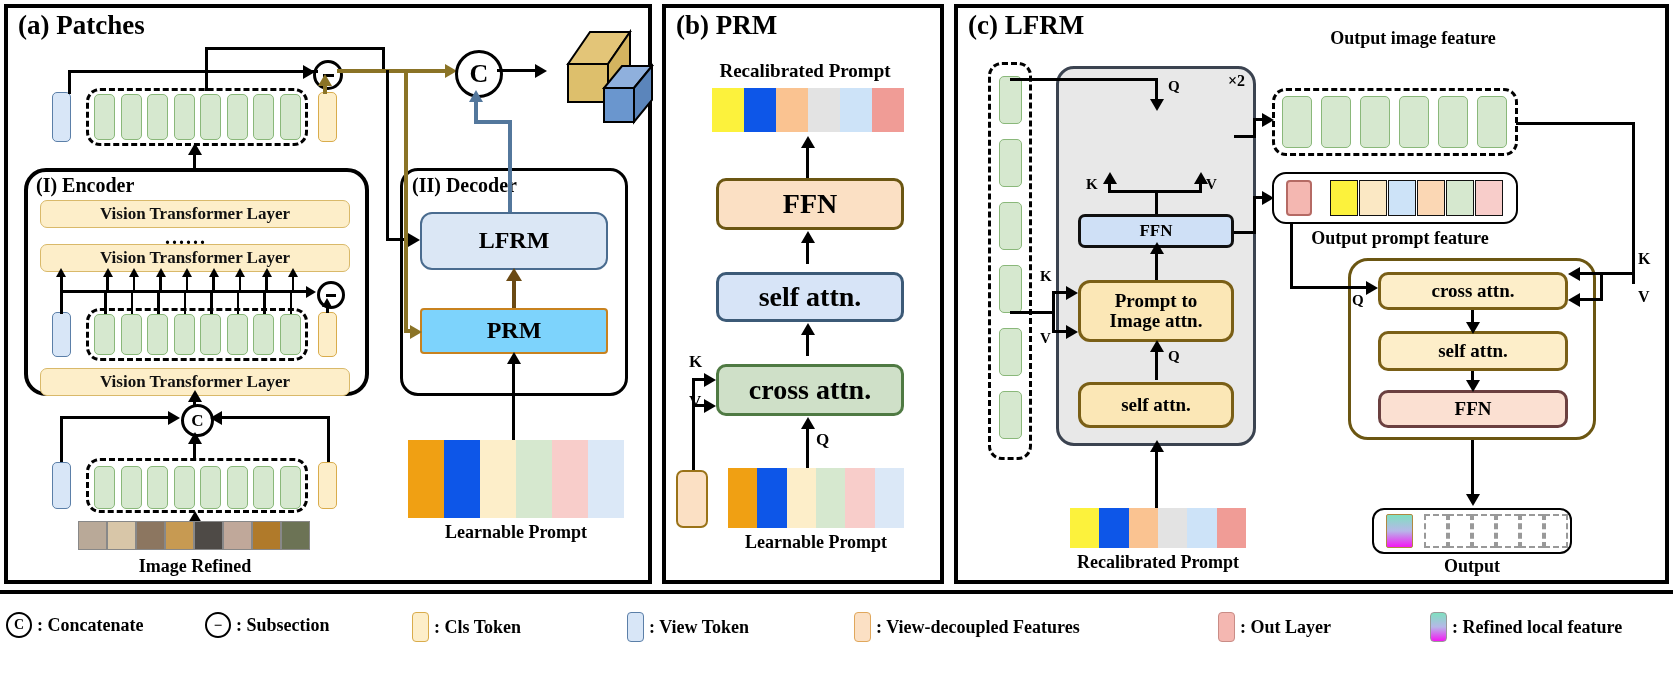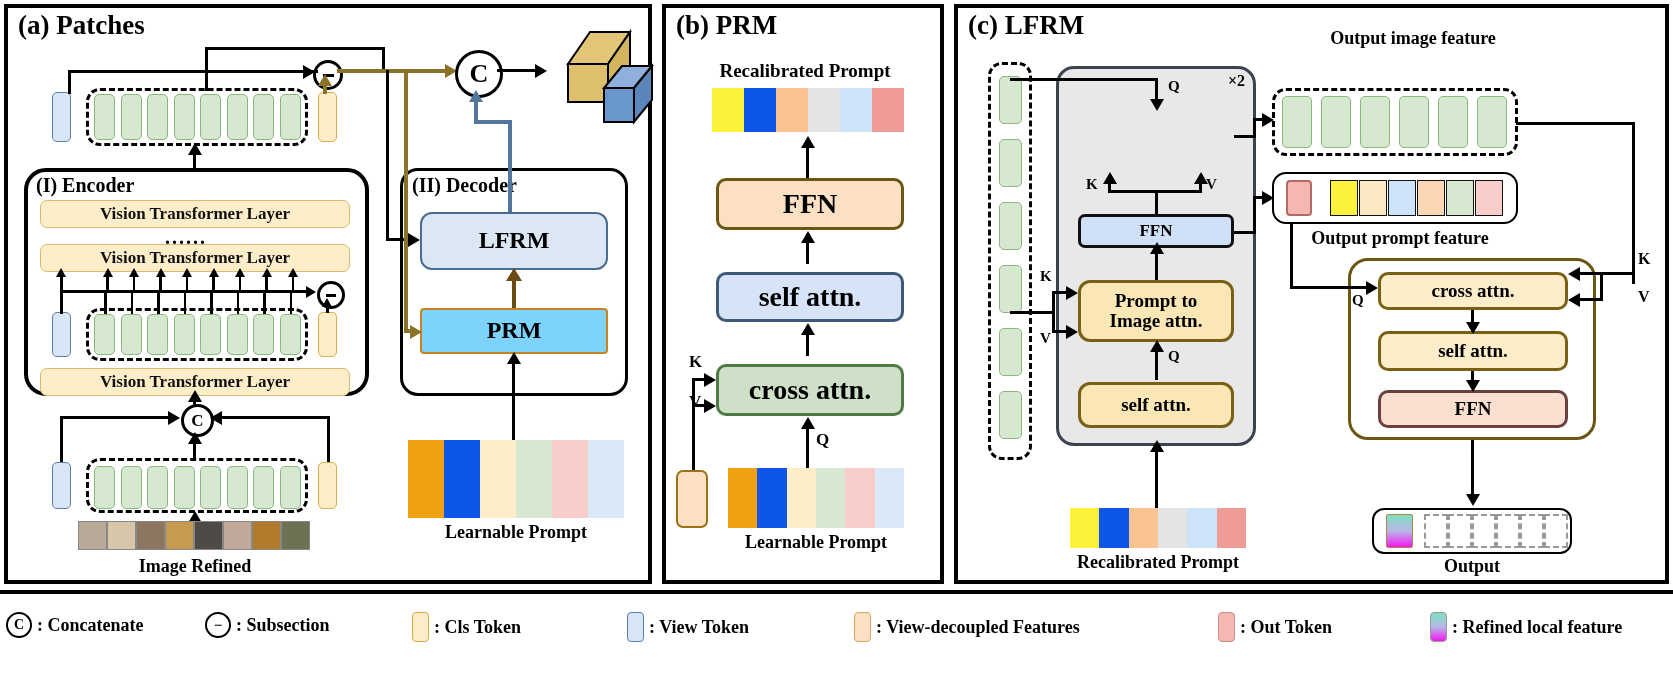--- a/index.html
+++ b/index.html
@@ -470,21 +470,21 @@
     <span>: View Token</span>
   </div>
 
   <div class="legend-item" style="left:854px;top:612px;">
     <span class="legend-chip" style="background:#fbe0c4;border:1.6px solid #e0a75c;"></span>
     <span>: View-decoupled Features</span>
   </div>
 
   <div class="legend-item" style="left:1218px;top:612px;">
     <span class="legend-chip" style="background:#f4b7b1;border:1.6px solid #c98c86;"></span>
-    <span>: Out Token</span>
+    <span>: Out Layer</span>
   </div>
 
   <div class="legend-item" style="left:1430px;top:612px;">
     <span class="legend-chip" style="background:linear-gradient(180deg,#7fe0c0 0%,#b7b7e8 50%,#f318f3 100%);border:1.2px solid #999;"></span>
     <span>: Refined local feature</span>
   </div>
 
 </div>
 
 </body></html>

